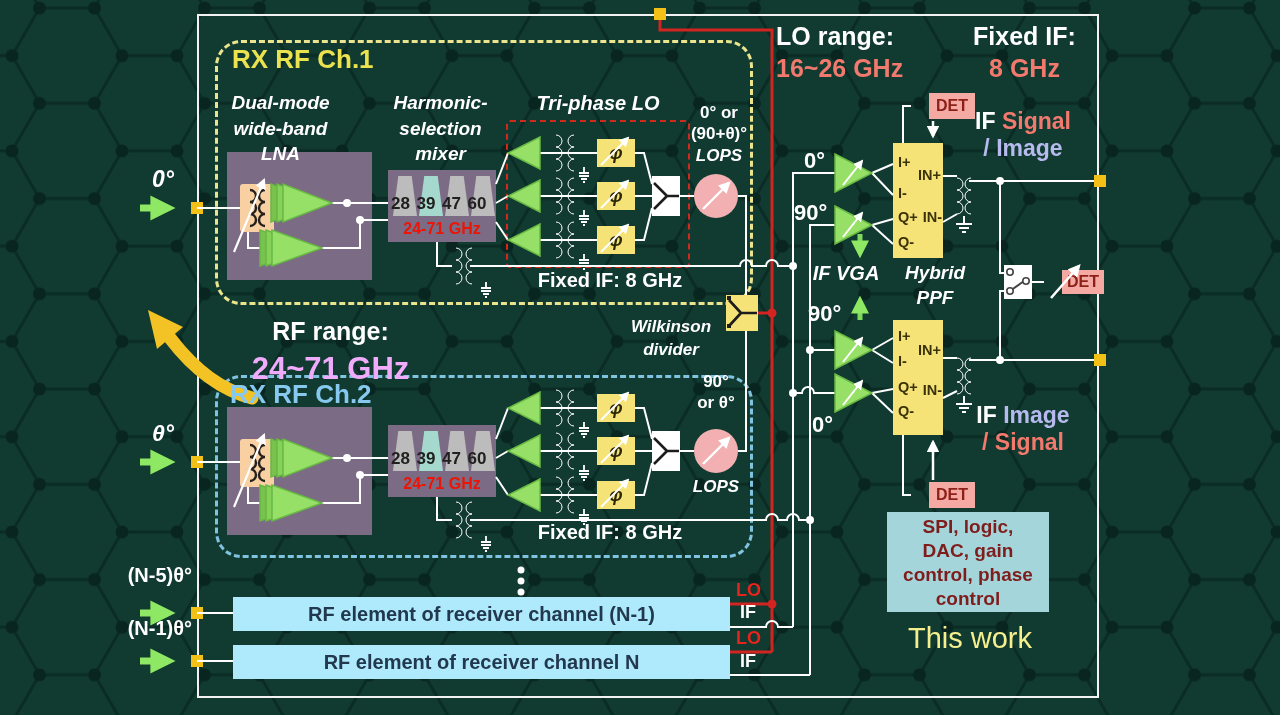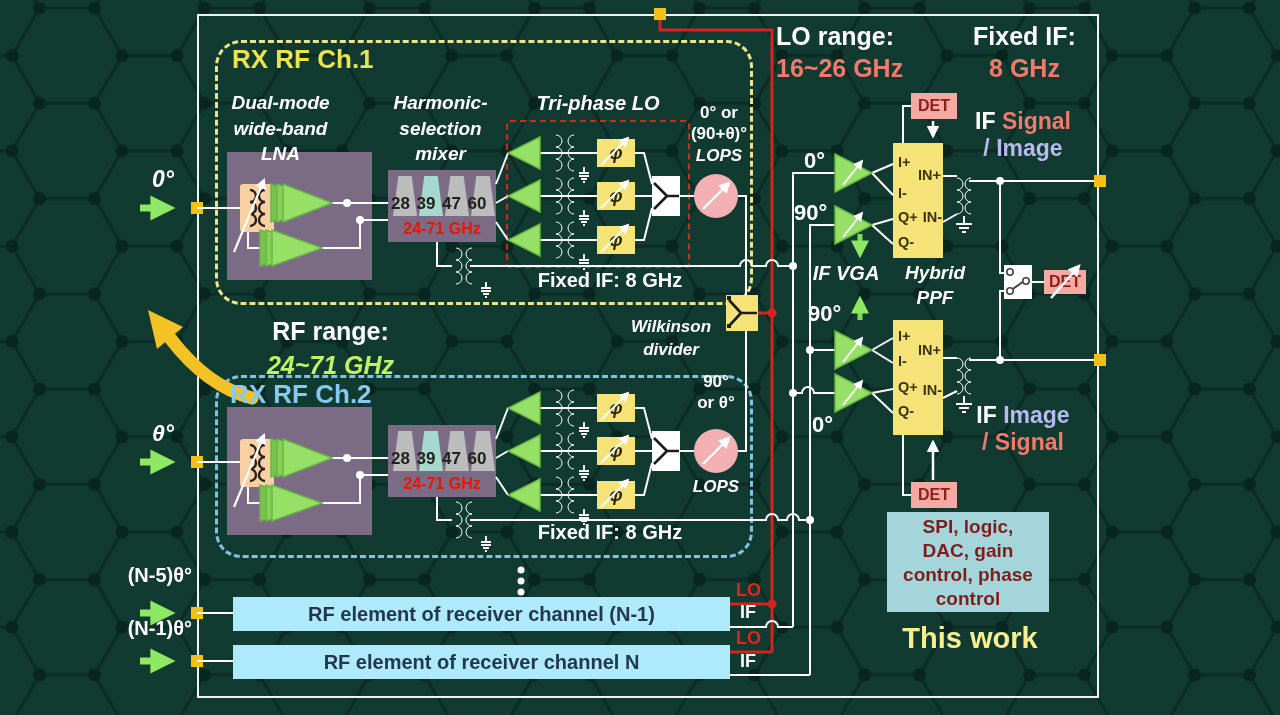--- a/index.html
+++ b/index.html
@@ -14,21 +14,21 @@
   .dash-y{border:3px dashed #ebe48e;border-radius:26px;}
   .dash-b{border:3px dashed #7fc3e0;border-radius:26px;}
   .dash-r{border:2.5px dashed #d3281c;border-radius:4px;}
   .block{background:#7b6b84;}
   .xfmrbox{background:#f8d0a2;border-radius:3px;}
   .port{width:12px;height:12px;background:#f3c018;}
   .phibox{width:38px;height:28px;background:#f6e377;color:#2c2608;font-weight:bold;
     font-style:italic;font-size:19px;text-align:center;line-height:27px;}
   .ppfbox{width:50px;height:115px;background:#f6e377;}
   .ppfbox span{position:absolute;font-size:14.5px;font-weight:bold;color:#3a3208;}
-  .detbox{background:#f4a9a3;color:#8c2018;font-weight:bold;font-size:16px;text-align:center;}
+  .detbox{background:#f4a9a3;color:#8c2018;font-weight:bold;font-size:16px;text-align:center;margin-left:18px;}
   .cyanbox{background:#aeeafb;color:#22384e;font-weight:bold;font-size:20px;text-align:center;line-height:34px;}
   .trap{position:absolute;top:6px;width:24px;height:40px;background:#bcbcbc;
     clip-path:polygon(22% 0,78% 0,100% 100%,0 100%);}
   .trap.t2{background:#a6d9cd;}
   .numrow{position:absolute;left:3px;top:24px;width:102px;display:flex;}
   .numrow span{width:26px;text-align:left;font-size:17px;font-weight:bold;color:#20201e;}
   .bandred{position:absolute;left:2px;top:50px;width:104px;text-align:center;
     font-size:16px;font-weight:bold;color:#ea1505;}
   svg{display:block;}
 </style>
@@ -376,21 +376,21 @@
     <div>0° or</div>
     <div>(90+θ)°</div>
     <div class="it">LOPS</div>
   </div>
 
   <div class="abs wlabel ctr" style="left:512px;top:269px;width:196px;font-size:20px;">Fixed IF: 8 GHz</div>
   <div class="abs wlabel it ctr prelines" style="left:612px;top:316px;width:118px;font-size:17px;line-height:1.35;">Wilkinson
 divider</div>
 
   <div class="abs wlabel ctr" style="left:228px;top:317px;width:205px;font-size:25px;">RF range:</div>
-  <div class="abs ctr" style="left:228px;top:351px;width:205px;font-size:25px;font-weight:bold;color:#bef264;font-style:italic;">24~71 GHz</div>
+  <div class="abs ctr" style="left:228px;top:351px;width:205px;font-size:31px;font-weight:bold;color:#f0abfc;">24~71 GHz</div>
 
   <div class="abs" style="left:230px;top:379px;font-size:26px;font-weight:bold;color:#86c8ee;">RX RF Ch.2</div>
 
   <div class="abs wlabel ctr" style="left:668px;top:371px;width:96px;font-size:17px;line-height:1.25;">
     <div>90°</div>
     <div>or θ°</div>
   </div>
   <div class="abs wlabel it ctr" style="left:668px;top:477px;width:96px;font-size:17px;">LOPS</div>
 
   <div class="abs wlabel ctr" style="left:512px;top:521px;width:196px;font-size:20px;">Fixed IF: 8 GHz</div>
@@ -421,15 +421,15 @@
   <div class="abs" style="left:736px;top:580px;font-size:18px;font-weight:bold;color:#e6241c;">LO</div>
   <div class="abs wlabel" style="left:740px;top:602px;font-size:18px;">IF</div>
   <div class="abs" style="left:736px;top:628px;font-size:18px;font-weight:bold;color:#e6241c;">LO</div>
   <div class="abs wlabel" style="left:740px;top:651px;font-size:18px;">IF</div>
 
   <div class="abs wlabel it" style="left:152px;top:166px;font-size:23px;">0°</div>
   <div class="abs wlabel it" style="left:152px;top:420px;font-size:23px;">θ°</div>
   <div class="abs wlabel" style="left:96px;top:564px;width:96px;font-size:20px;text-align:right;">(N-5)θ°</div>
   <div class="abs wlabel" style="left:96px;top:617px;width:96px;font-size:20px;text-align:right;">(N-1)θ°</div>
 
-  <div class="abs ctr" style="left:876px;top:622px;width:188px;font-size:29px;font-weight:bold;color:#f6ef8e;">This work</div>
+  <div class="abs ctr" style="left:876px;top:622px;width:188px;font-size:29px;font-weight:normal;color:#f6ef8e;">This work</div>
 
 </div>
 
 </body></html>

